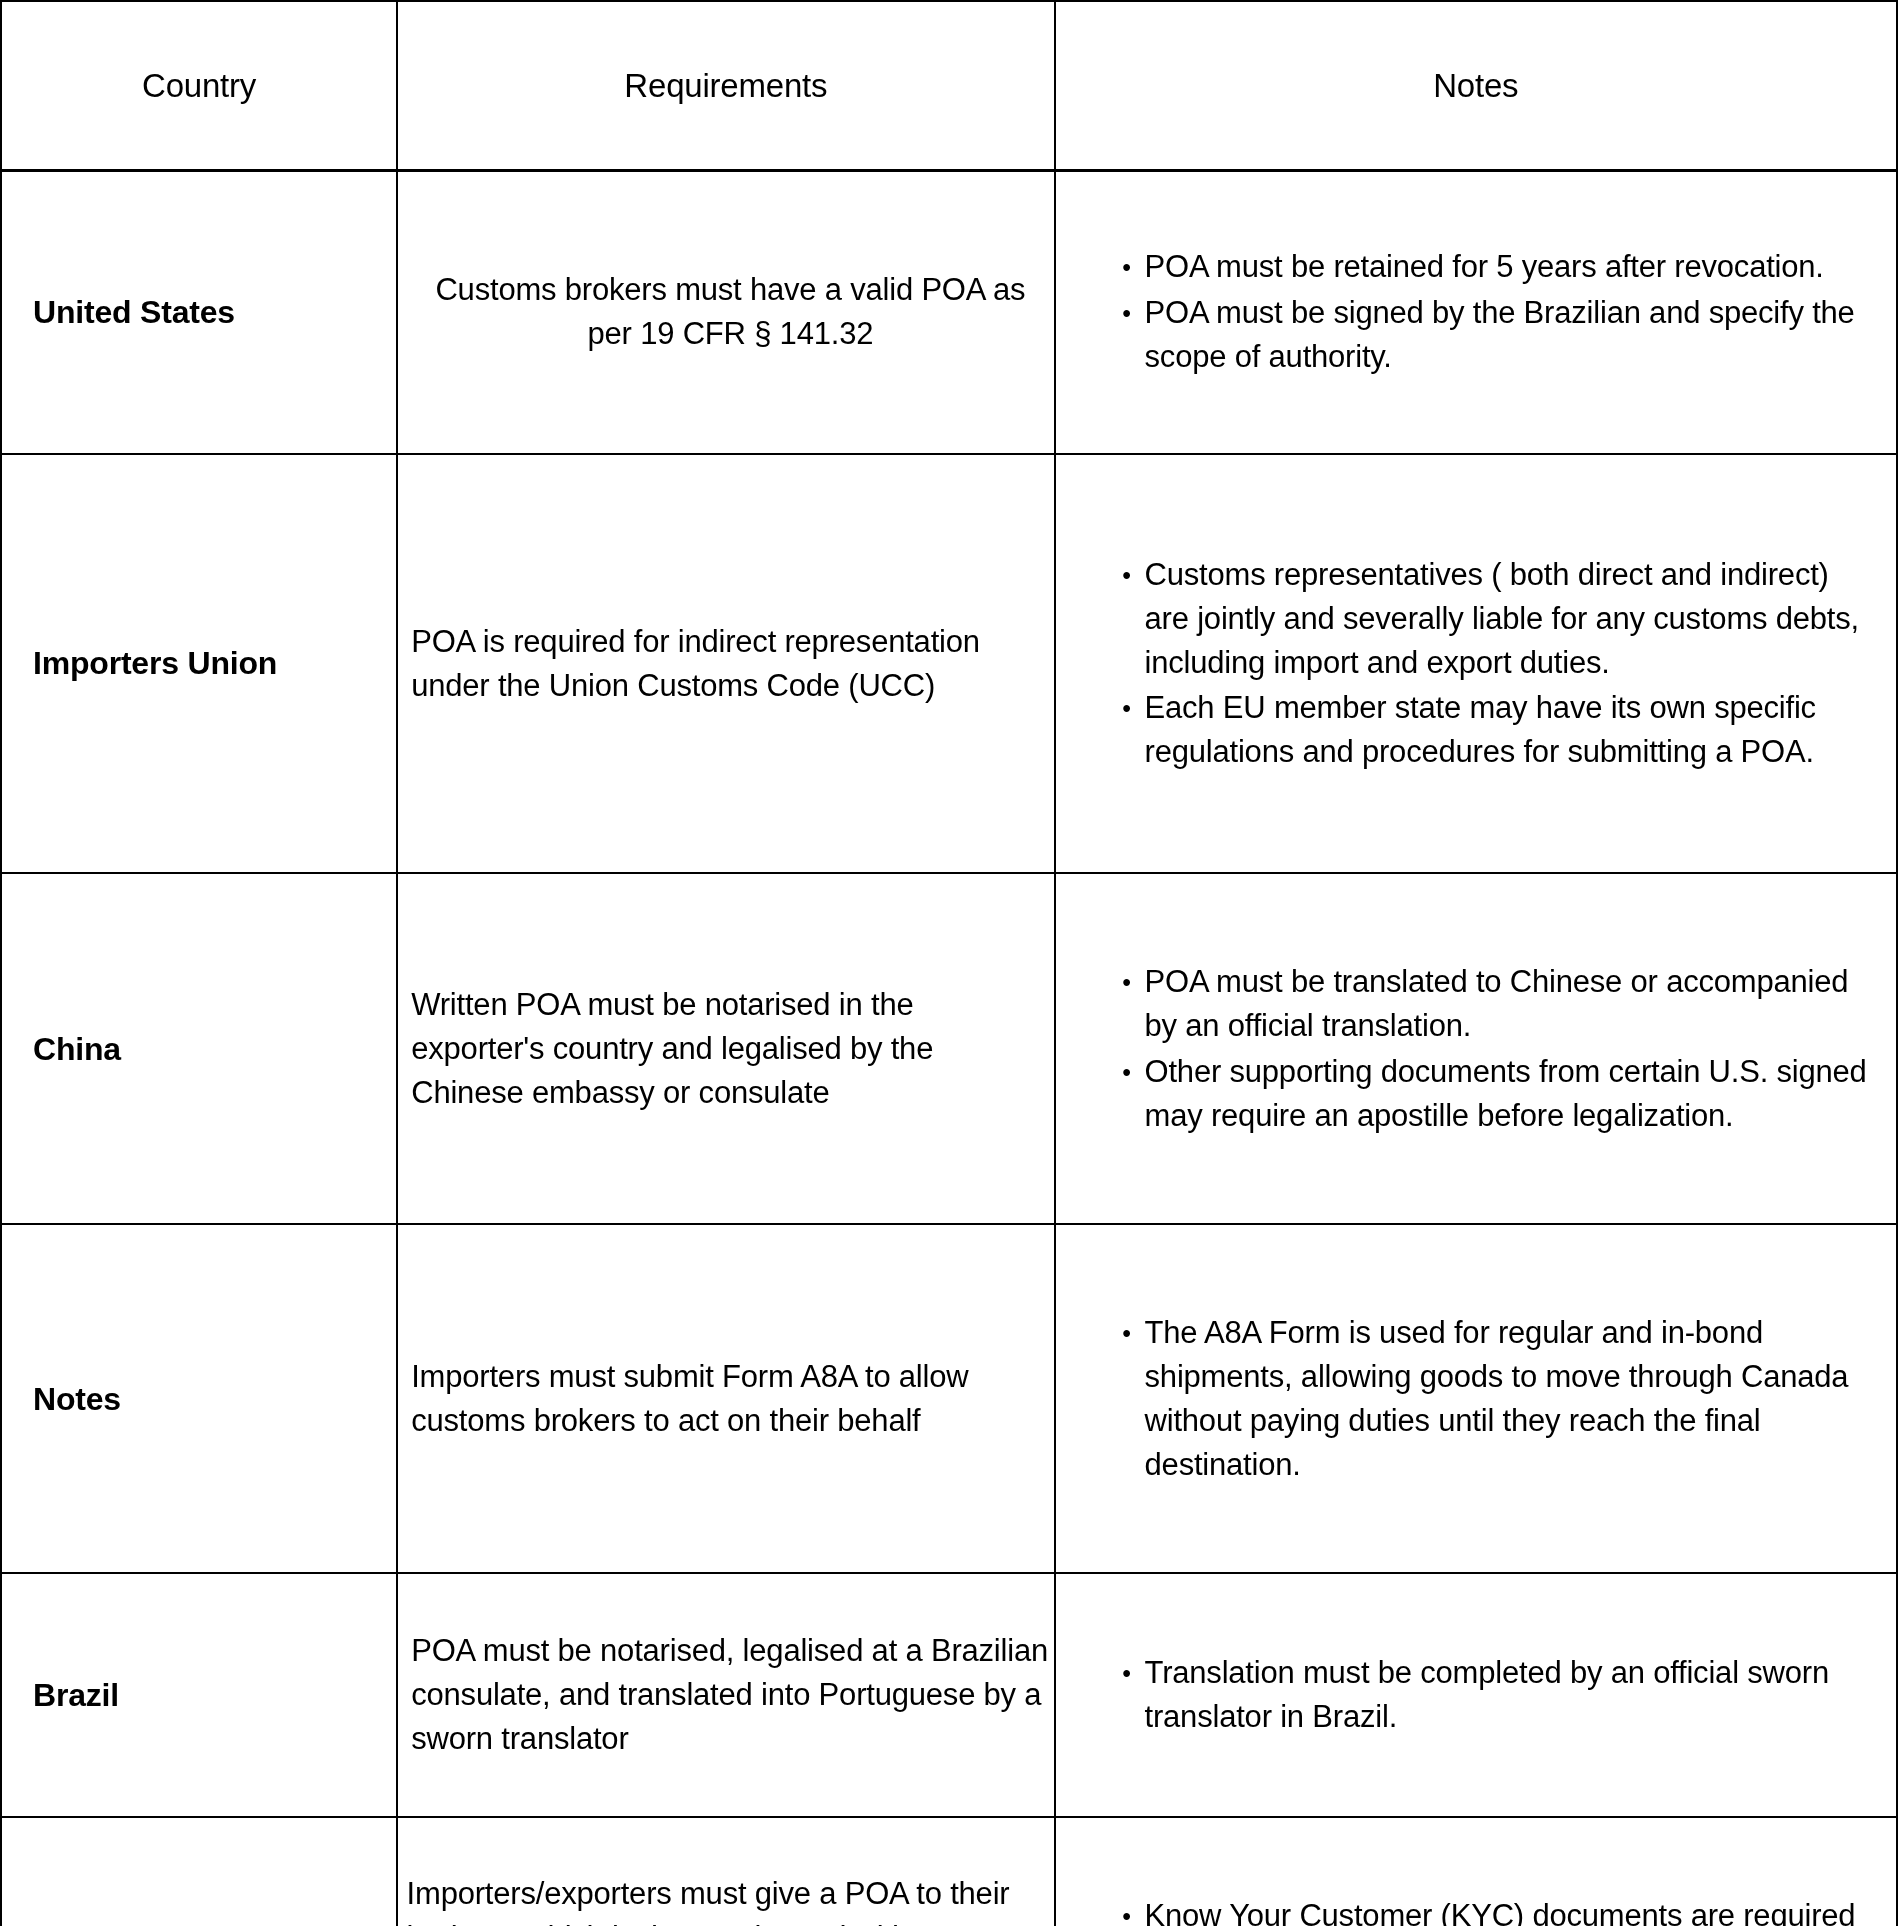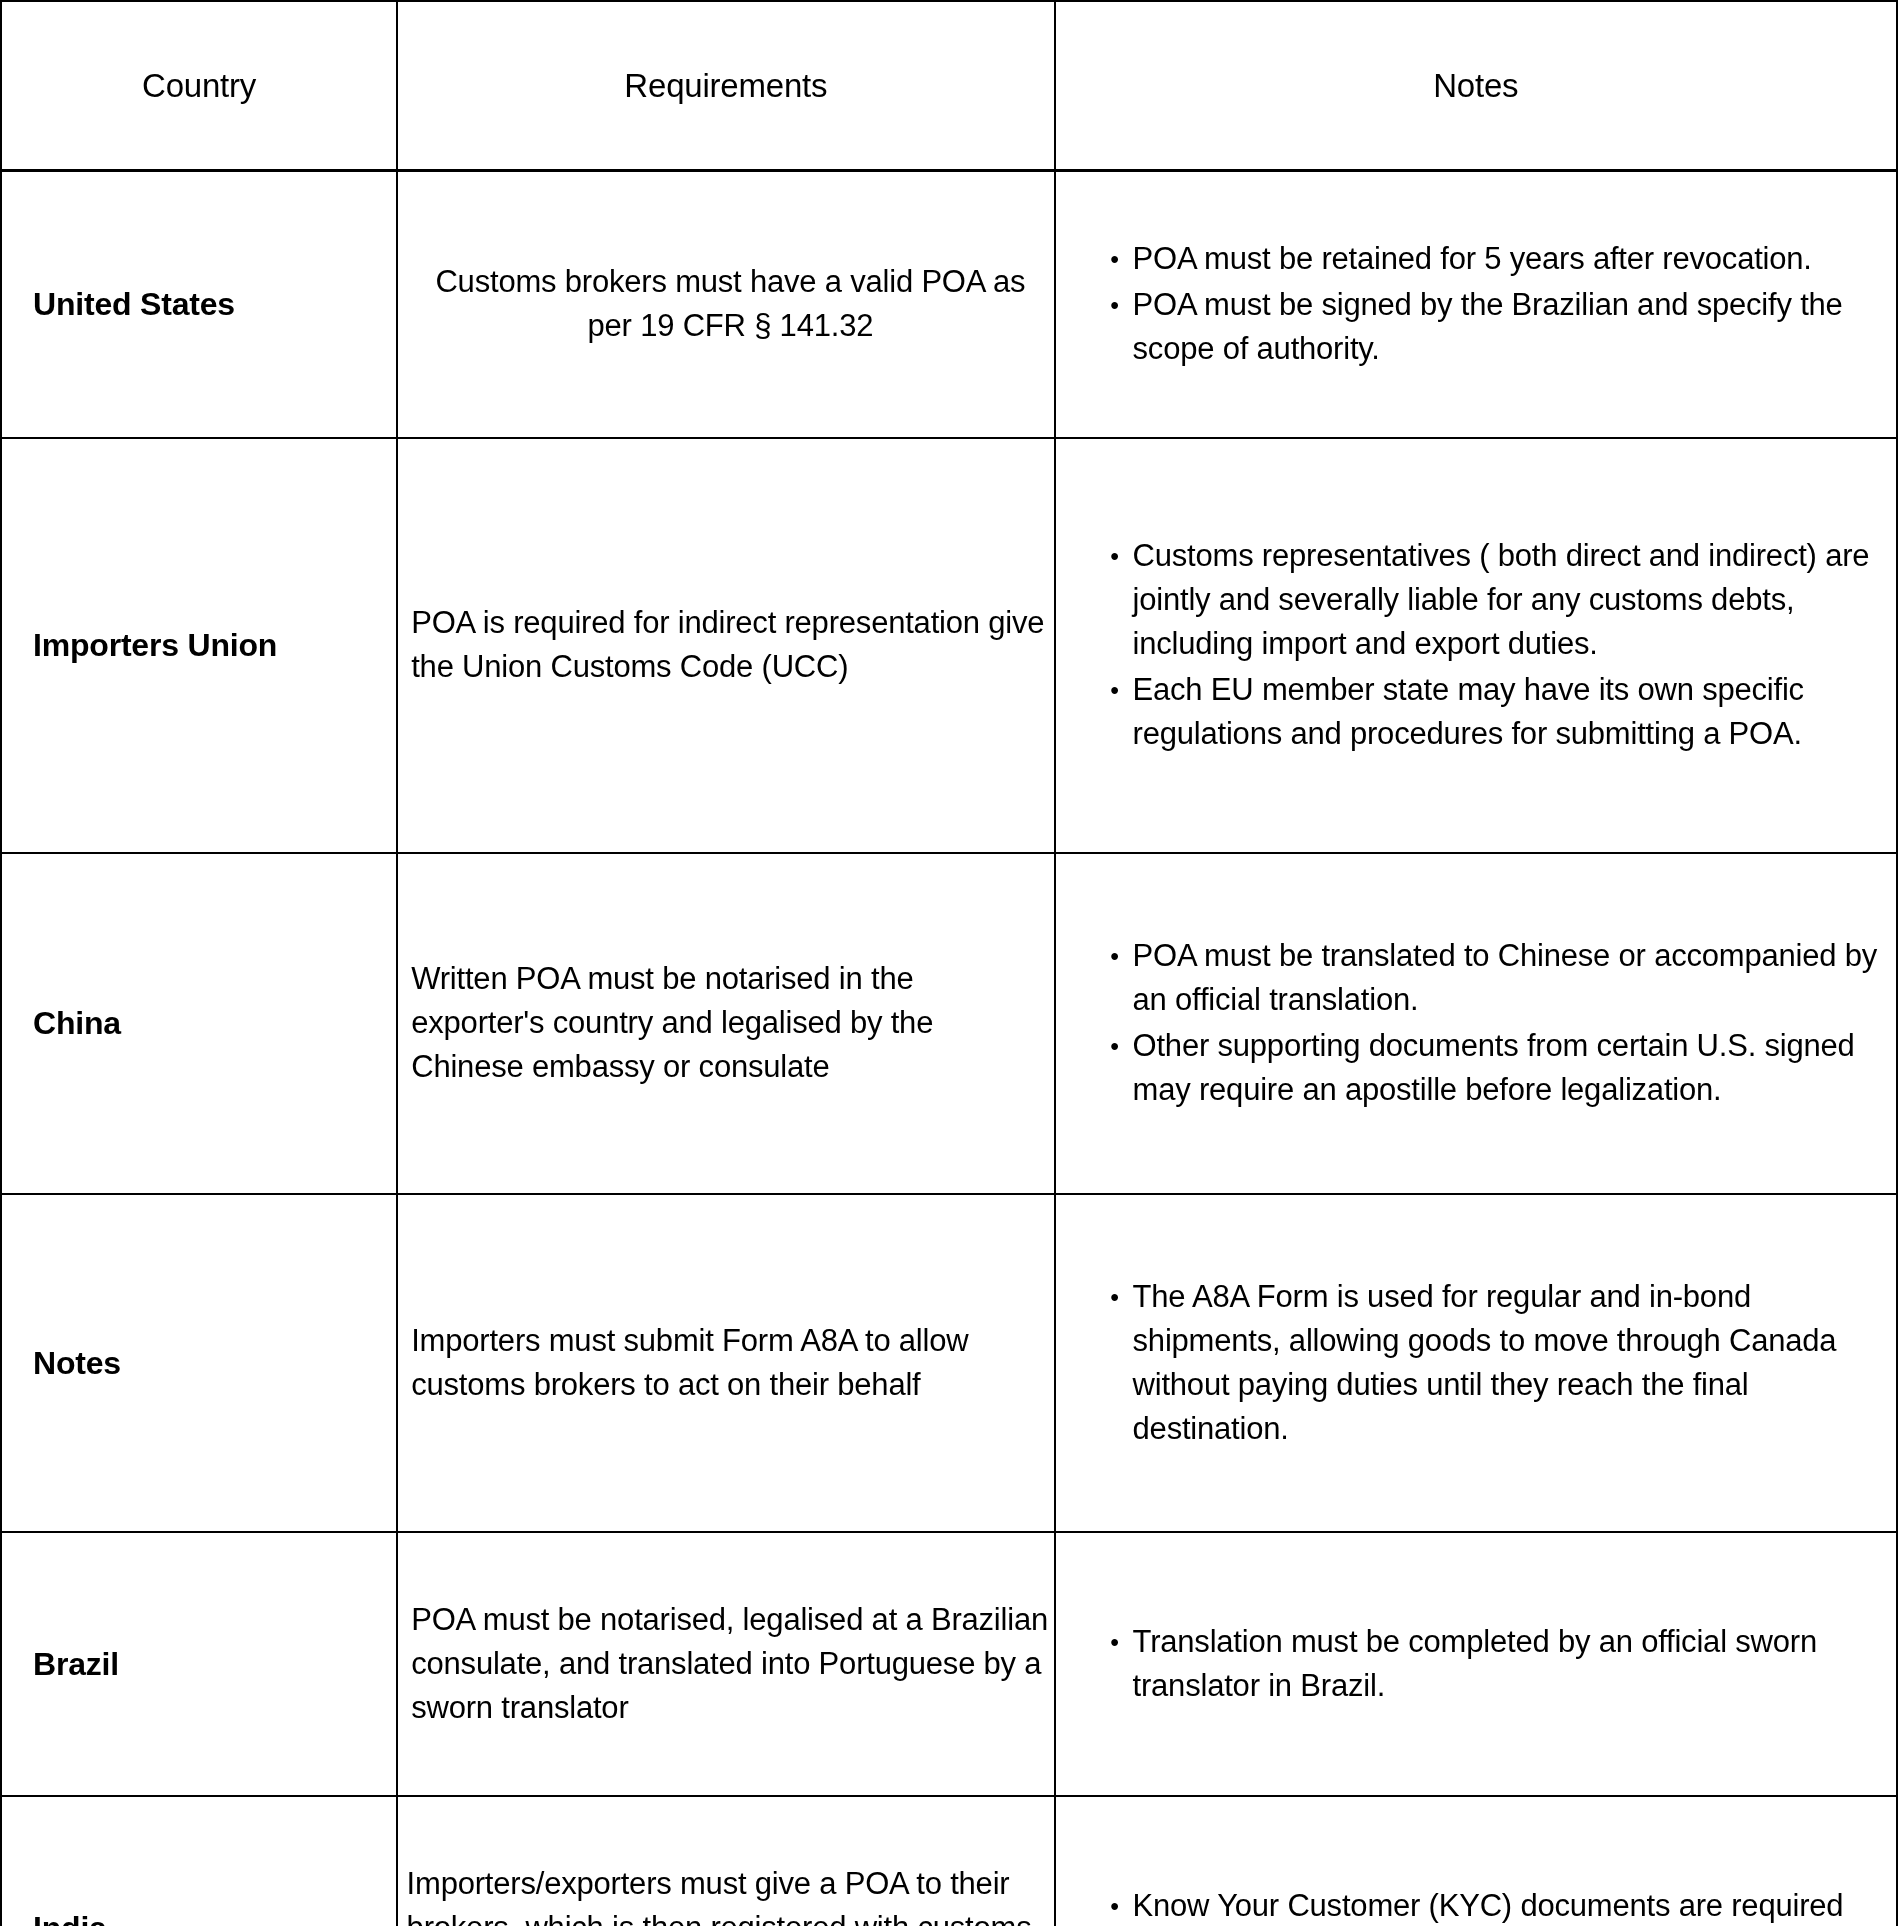--- a/index.html
+++ b/index.html
@@ -87,21 +87,21 @@
     white-space: pre-line;
   }
   .req-text.centered-block { text-align: center; }
 
   td.cell-notes {
     padding-left: 0;
     padding-right: 15.4px;
   }
 
   ul.notes-list {
-    margin: 0;
+    margin: 12px;
     padding: 0 0 0 77px;
     list-style: none;
   }
 
   ul.notes-list li.note-item {
     position: relative;
     font-size: 31px;
     line-height: 1.42;
     letter-spacing: -0.2px;
     padding-left: 0;
@@ -153,21 +153,21 @@
           <ul class="notes-list">
             <li class="note-item">POA must be retained for 5 years after revocation.</li>
             <li class="note-item">POA must be signed by the Brazilian and specify the scope of authority.</li>
           </ul>
         </td>
       </tr>
 
       <tr class="data-row">
         <td class="cell-country">Importers Union</td>
         <td class="cell-requirements">
-          <span class="req-text">POA is required for indirect representation give the Union Customs Code (UCC)</span>
+          <span class="req-text">POA is required for indirect representation under the Union Customs Code (UCC)</span>
         </td>
         <td class="cell-notes">
           <ul class="notes-list">
             <li class="note-item">Customs representatives ( both direct and indirect) are jointly and severally liable for any customs debts, including import and export duties.</li>
             <li class="note-item">Each EU member state may have its own specific regulations and procedures for submitting a POA.</li>
           </ul>
         </td>
       </tr>
 
       <tr class="data-row">

